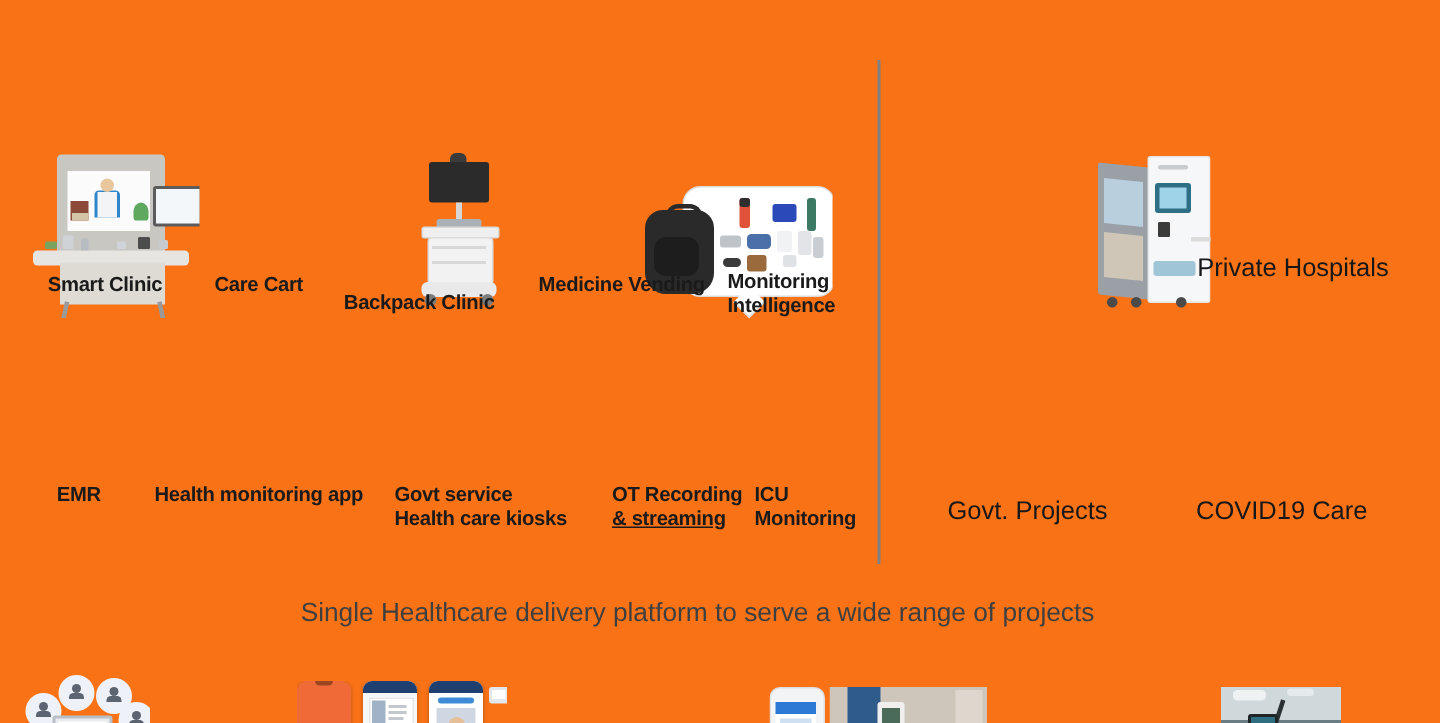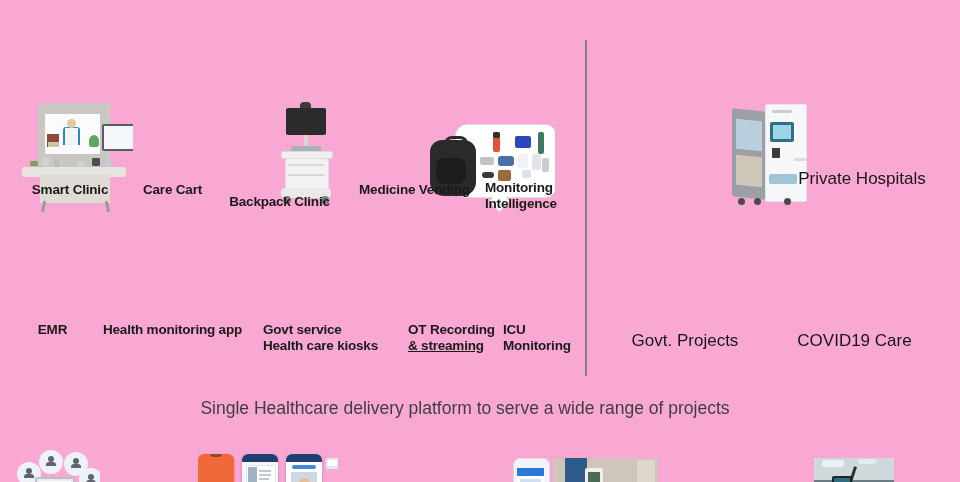--- a/index.html
+++ b/index.html
@@ -1,21 +1,21 @@
 <!DOCTYPE html>
 <html><head>
 <meta charset="utf-8">
 <style>
   html,body{margin:0;padding:0;}
   body{
     width:960px;height:482px;background:#ffffff;overflow:hidden;
     font-family:"Liberation Sans", sans-serif;
     -webkit-font-smoothing:antialiased;
   }
-  .slide{position:relative;width:960px;height:482px;background:#f9a8d4;}
+  .slide{position:relative;width:960px;height:482px;background:#f97316;}
 
   
   .divider{
     position:absolute;left:585px;top:40px;width:2px;height:336px;
     background:#808080;
   }
 
   
   .tile{position:absolute;}
   .tile .art{position:relative;overflow:hidden;}

